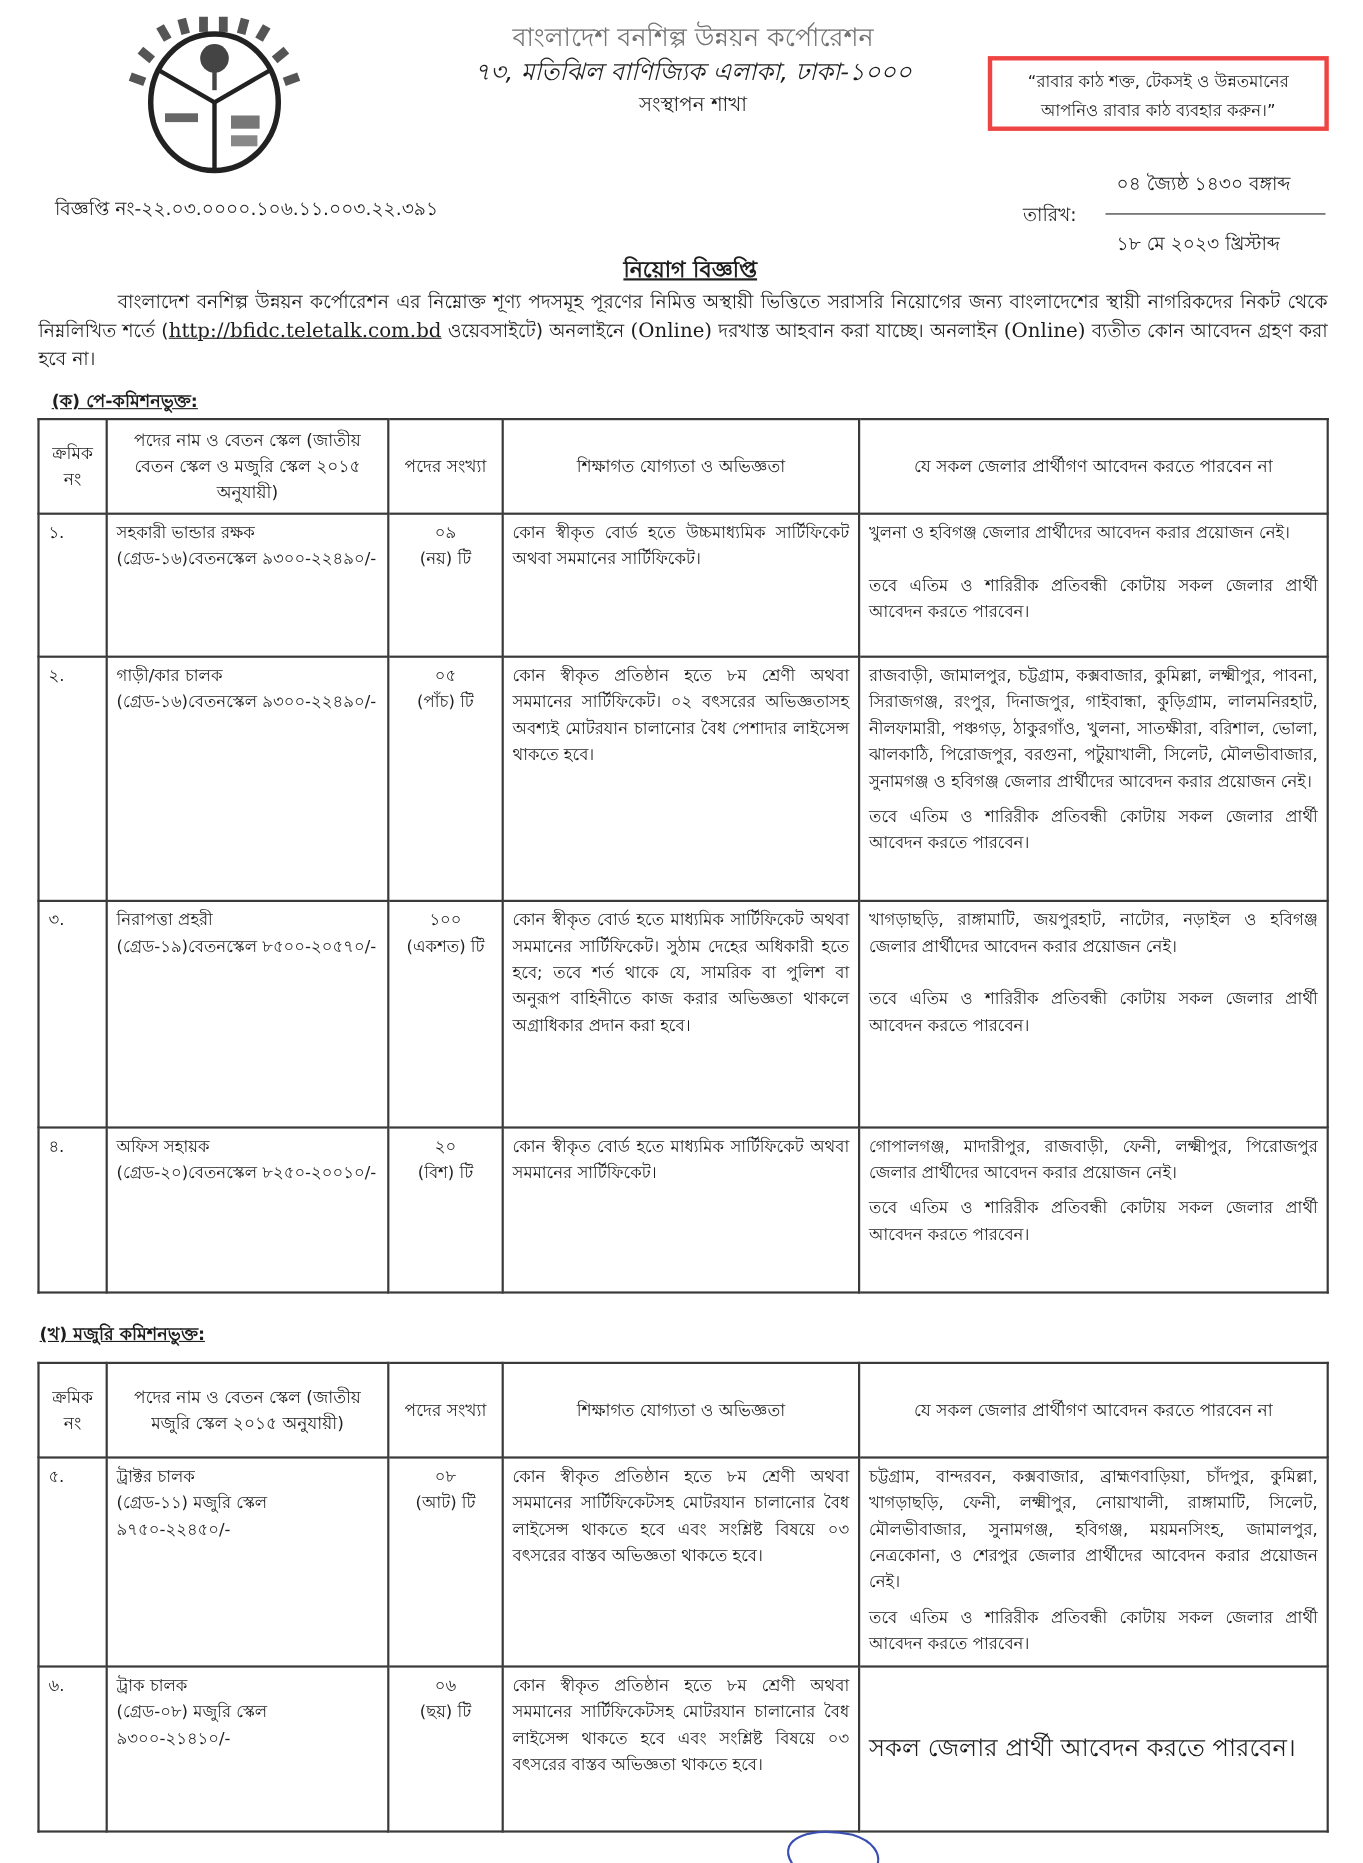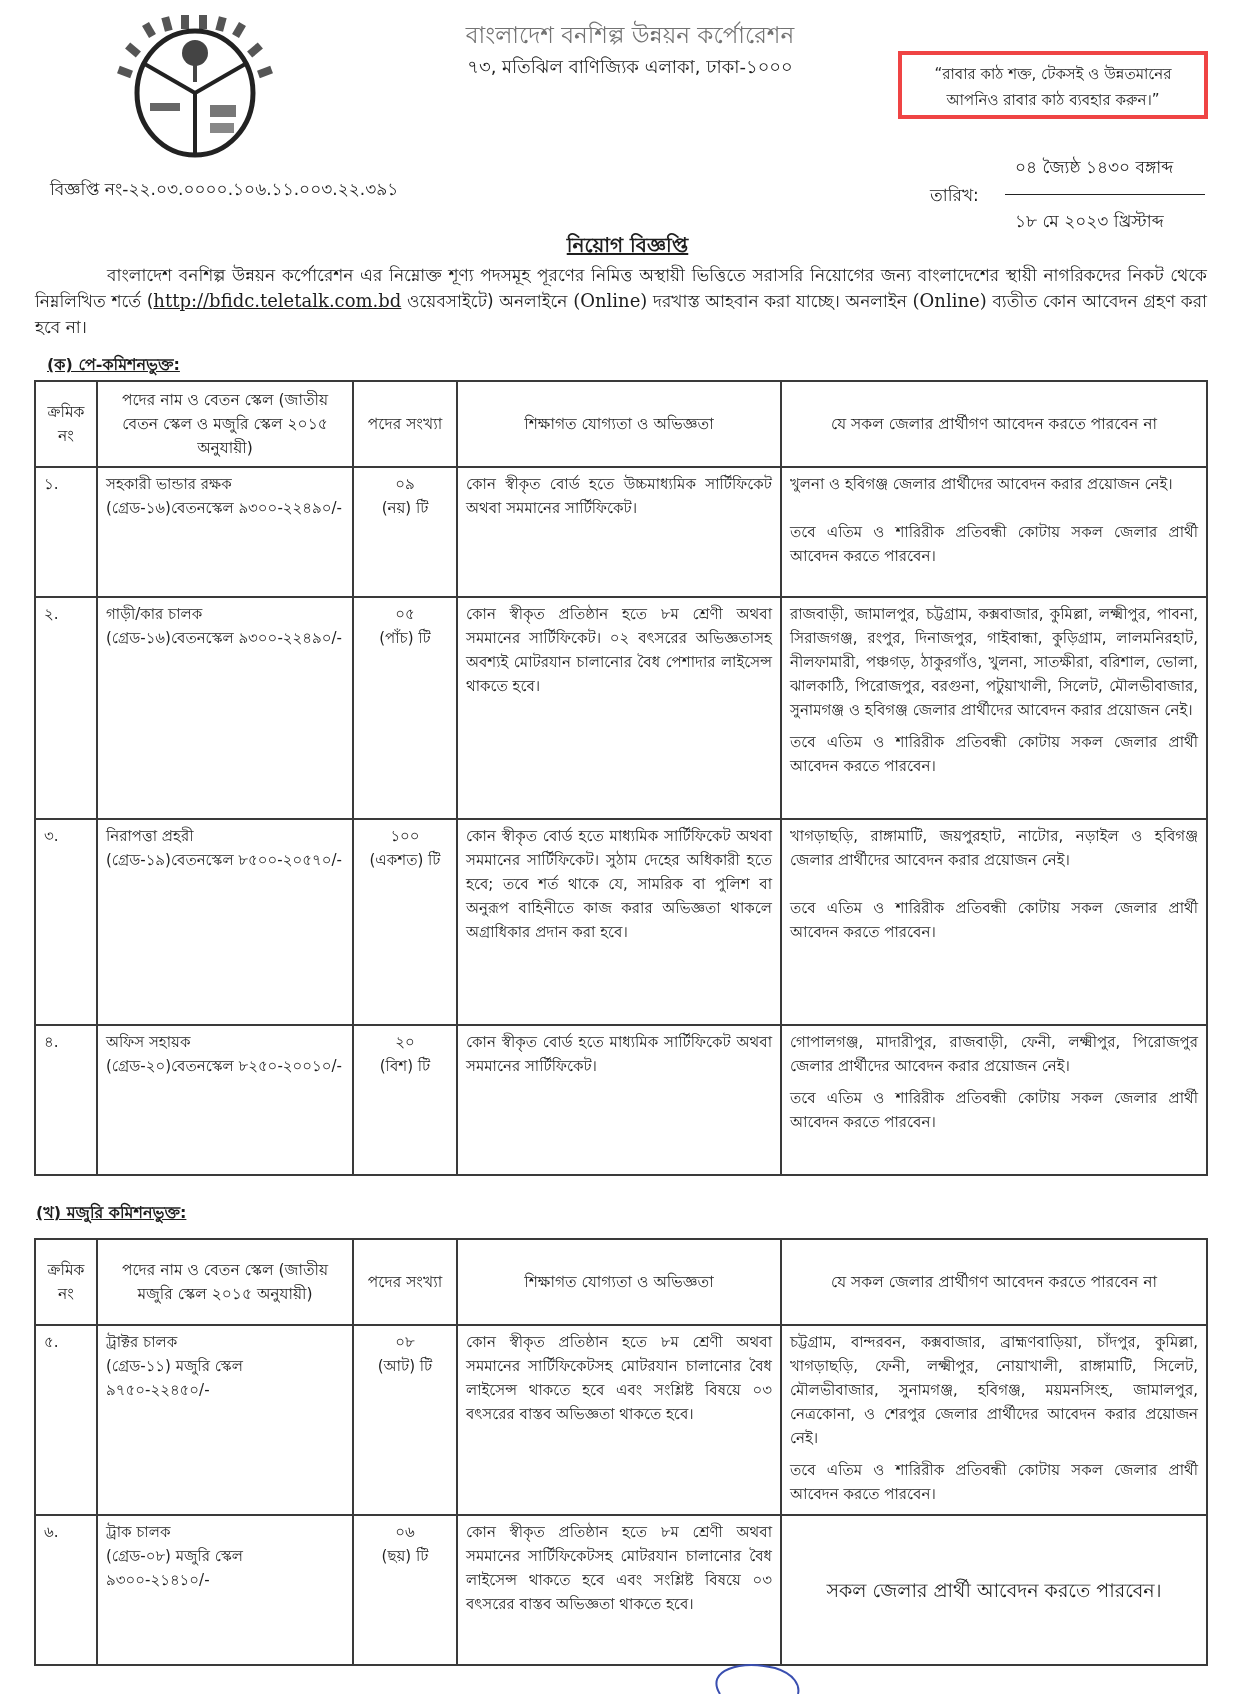--- a/index.html
+++ b/index.html
@@ -2,21 +2,21 @@
 <html><head>
 <meta charset="utf-8">
 <style>
   * { box-sizing: border-box; margin: 0; padding: 0; }
   html, body { width: 1239px; height: 1694px; background: #ffffff; overflow: hidden; }
   body { font-family: "DejaVu Sans", sans-serif; color: #1e1e1e; position: relative; font-size: 16px; }
 
   .logo { position: absolute; left: 115px; top: 15px; width: 160px; height: 150px; }
   .head-center { position: absolute; left: 420px; top: 18px; width: 420px; text-align: center; }
   .org-name { font-size: 23px; line-height: 34px; color: #737373; }
-  .org-addr { font-size: 18px; line-height: 30px; }
+  .org-addr { font-size: 22px; line-height: 30px; font-style: italic; }
   .org-branch { font-size: 18px; line-height: 28px; }
   .org-web { font-family: "DejaVu Serif", serif; font-size: 25px; line-height: 34px; letter-spacing: 0.5px; }
 
   .slogan-box { position: absolute; left: 898px; top: 51px; width: 310px; height: 68px; border: 4px solid #ef4444; text-align: center; font-size: 15px; line-height: 26px; padding-top: 6px; }
 
   .memo-no { position: absolute; left: 50px; top: 176px; font-size: 17px; }
   .date-block { position: absolute; left: 930px; top: 152px; width: 300px; }
   .date-label { position: absolute; left: 0; top: 30px; font-size: 17px; }
   .date-line { position: absolute; left: 75px; top: 42px; width: 200px; border-top: 1.5px solid #222; }
   .date-bangla { position: absolute; left: 85px; top: 2px; font-size: 17px; white-space: nowrap; }
@@ -34,21 +34,21 @@
   table.jobs { position: absolute; left: 34px; width: 1174px; border-collapse: collapse; font-size: 15px; }
   table.jobs td, table.jobs th { border: 2px solid #3a3a3a; vertical-align: top; padding: 4px 8px; line-height: 24px; }
   table.jobs th { font-weight: normal; text-align: center; vertical-align: middle; font-size: 15.5px; }
   .c-sl { width: 62px; }
   .c-post { width: 256px; }
   .c-cnt { width: 104px; text-align: center; border-radius: 10px; }
   .c-edu { width: 324px; text-align: justify; }
   .c-dist { text-align: justify; }
   .c-dist p + p { margin-top: 8px; }
   .c-dist p.gap { margin-top: 24px; }
-  .all-allowed { text-align: center; vertical-align: middle !important; font-size: 19px; line-height: 34px; }
+  .all-allowed { vertical-align: middle !important; font-size: 22px; line-height: 34px; }
 
   .signature { position: absolute; left: 700px; top: 1660px; width: 120px; height: 34px; }
 </style>
 </head>
 <body>
 
 <div class="logo">
   <svg width="160" height="150" viewBox="0 0 160 150">
     <g fill="#555">
       <rect x="30" y="8" width="8" height="14" transform="rotate(-30 34 15)"></rect>
@@ -70,20 +70,21 @@
     <rect x="78" y="45" width="4" height="22" fill="#444"></rect>
     <rect x="35" y="88" width="30" height="8" fill="#666"></rect>
     <rect x="95" y="90" width="26" height="12" fill="#777"></rect>
     <rect x="95" y="108" width="24" height="10" fill="#888"></rect>
   </svg>
 </div>
 
 <div class="head-center">
   <div class="org-name">বাংলাদেশ বনশিল্প উন্নয়ন কর্পোরেশন</div>
   <div class="org-addr">৭৩, মতিঝিল বাণিজ্যিক এলাকা, ঢাকা-১০০০</div>
+  <div class="org-branch">সংস্থাপন শাখা</div>
 </div>
 
 <div class="slogan-box">
   <div>“রাবার কাঠ শক্ত, টেকসই ও উন্নতমানের</div>
   <div>আপনিও রাবার কাঠ ব্যবহার করুন।”</div>
 </div>
 
 <div class="memo-no">বিজ্ঞপ্তি নং-২২.০৩.০০০০.১০৬.১১.০০৩.২২.৩৯১</div>
 
 <div class="date-block">

